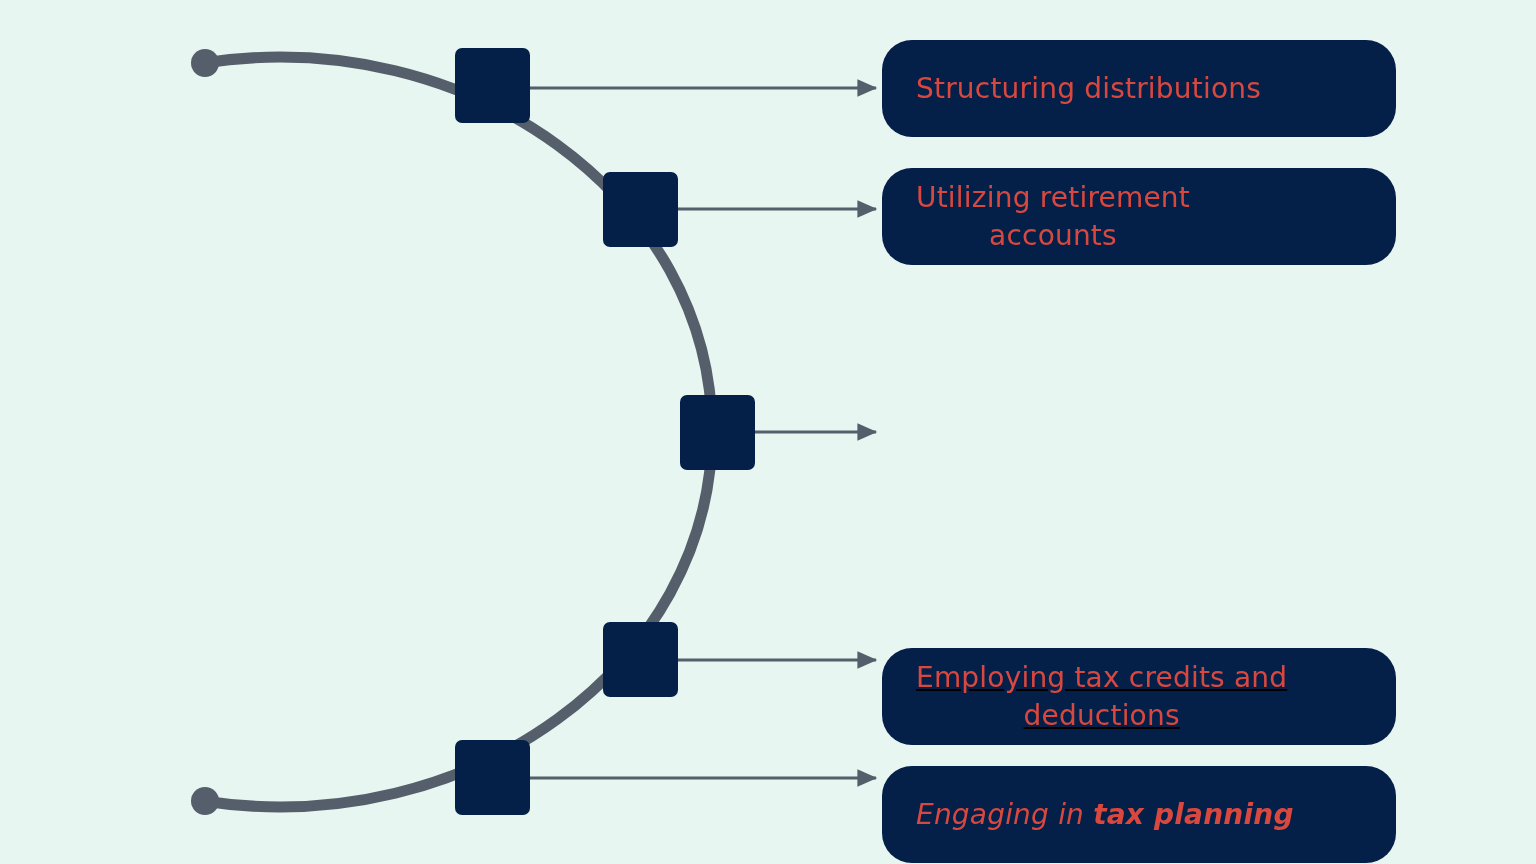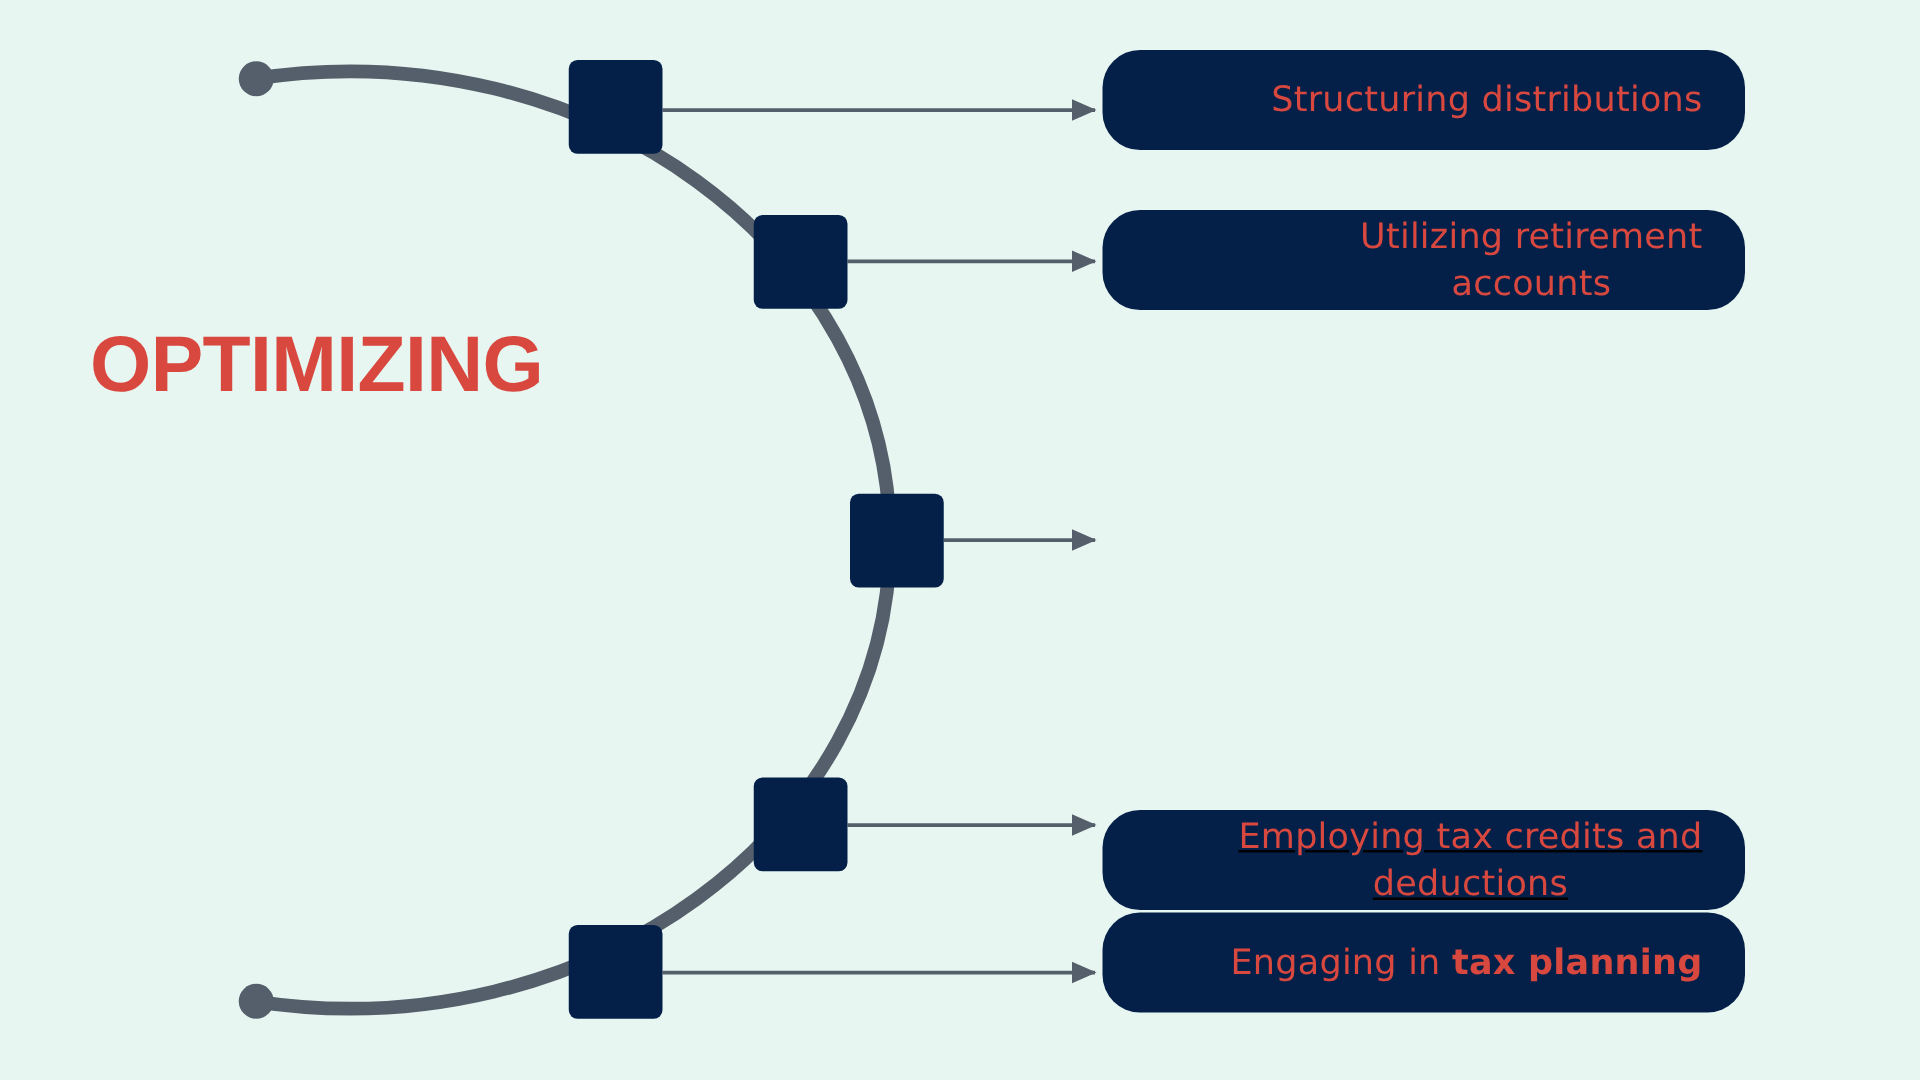--- a/index.html
+++ b/index.html
@@ -54,26 +54,26 @@
     height: 75px;
     background: #042049;
     border-radius: 7px;
   }
 
   
   .card {
     position: absolute;
     left: 882px;
     width: 514px;
-    height: 80px;
+    height: 97px;
     background: #042049;
     border-radius: 30px;
     display: flex;
     align-items: center;
-    justify-content: flex-end;
+    justify-content: flex-start;
     box-sizing: border-box;
     padding: 0 34px;
   }
   .card-label {
     font-family: "DejaVu Sans", sans-serif;
     font-weight: normal;
     font-size: 28px;
     line-height: 38px;
     color: #D9483F;
     text-align: center;
@@ -107,29 +107,28 @@
     <line x1="530" y1="778" x2="876" y2="778" stroke="#555F6B" stroke-width="3" marker-end="url(#arrowhead)"></line>
   </svg>
 
   <div class="node-square" style="left:455px; top:48px;"></div>
   <div class="node-square" style="left:603px; top:172px;"></div>
   <div class="node-square" style="left:680px; top:395px;"></div>
   <div class="node-square" style="left:603px; top:622px;"></div>
   <div class="node-square" style="left:455px; top:740px;"></div>
 
   <div id="title-block">
-    <div class="title-line">OPTIMIZING</div>
   </div>
 
   <div class="card" style="top:40px;">
     <div class="card-label">Structuring distributions</div>
   </div>
   <div class="card" style="top:168px;">
     <div class="card-label">Utilizing retirement<br>accounts</div>
   </div>
   <div class="card" style="top:648px;text-decoration:underline;">
     <div class="card-label">Employing tax credits and<br>deductions</div>
   </div>
-  <div class="card" style="top:730px;">
+  <div class="card" style="top:766px;font-style:italic;">
     <div class="card-label">Engaging in <b>tax planning</b></div>
   </div>
 
 </div>
 
 </body></html>

